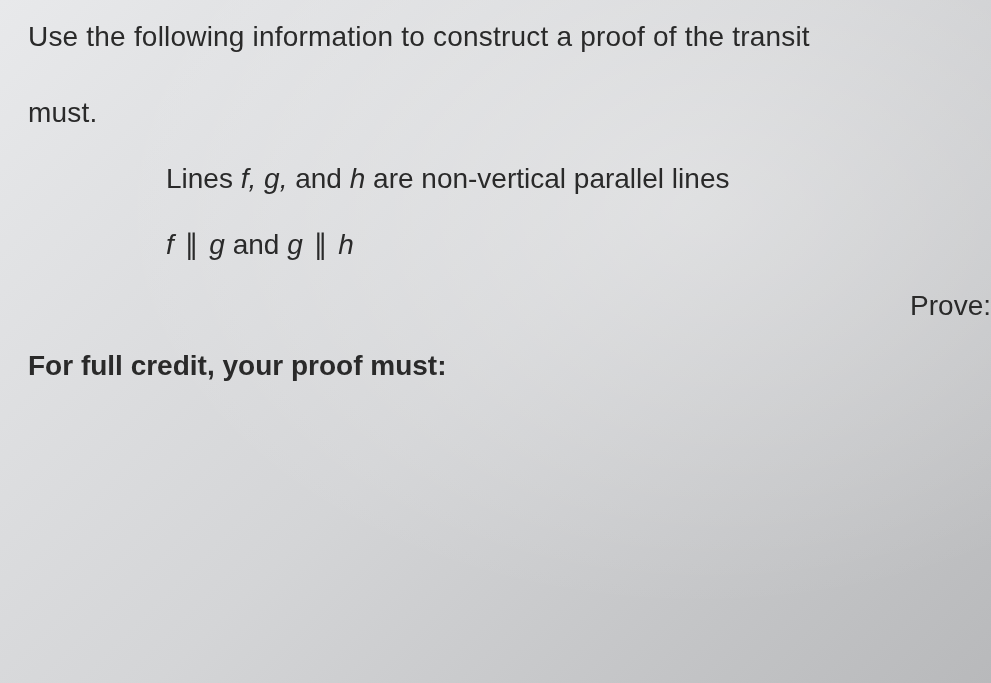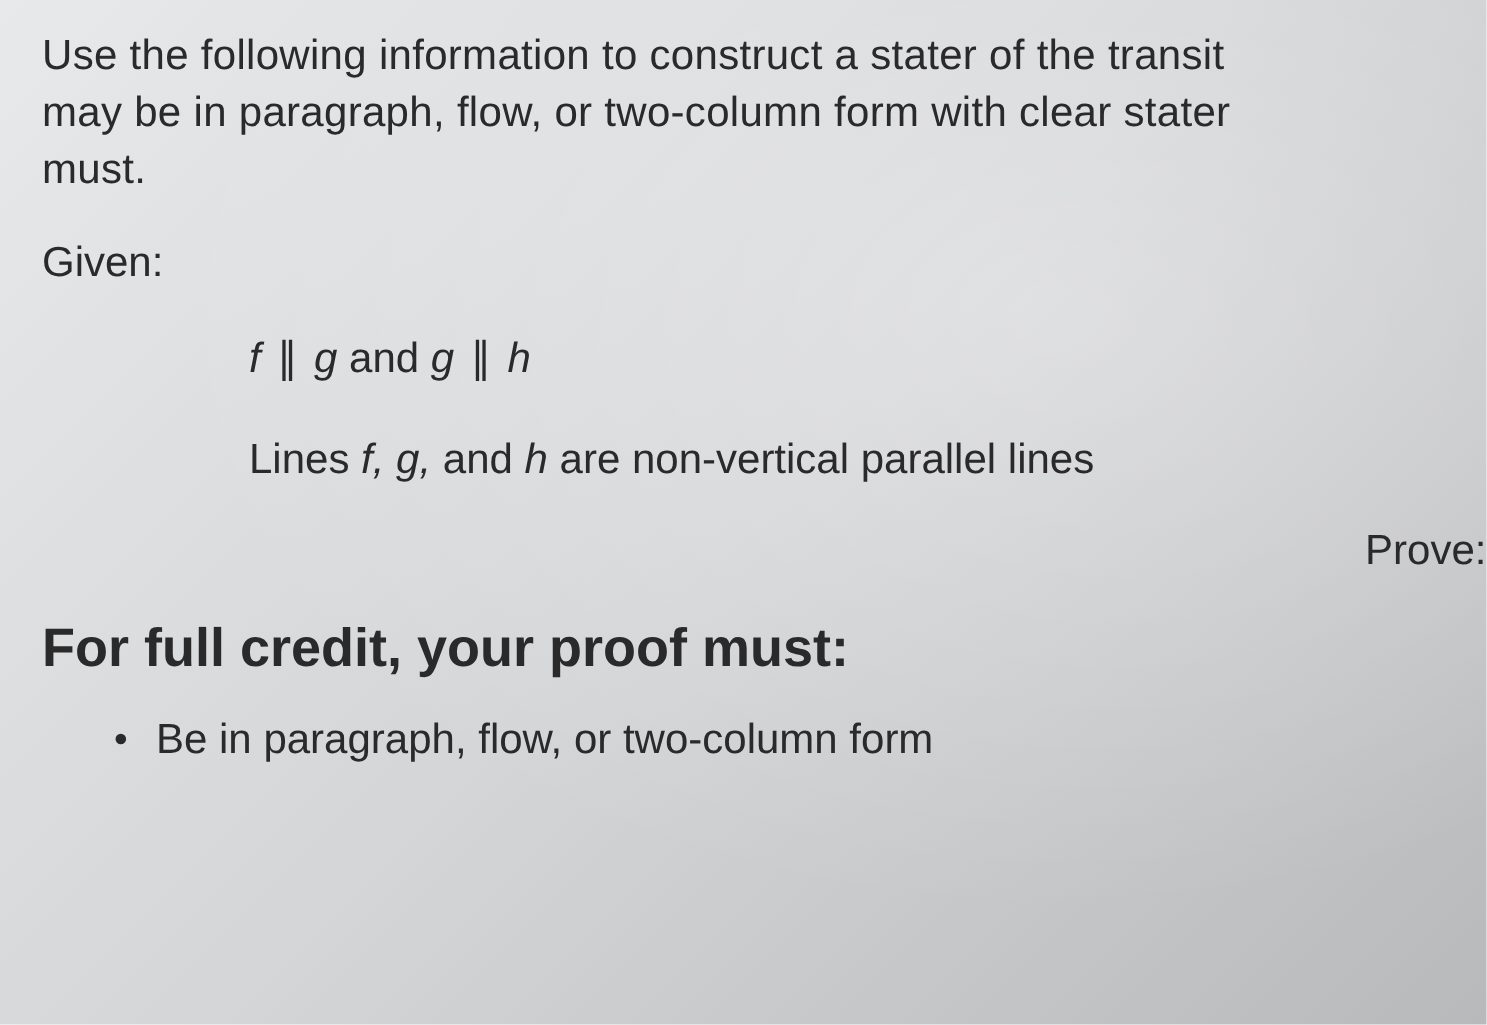--- a/index.html
+++ b/index.html
@@ -50,21 +50,21 @@
     }
     .italic {
       font-style: italic;
     }
     .parallel {
       font-family: 'Times New Roman', serif;
       display: inline-block;
       margin: 0 3px;
     }
     .credit-line {
-      font-size: 36px;
+      font-size: 28px;
       margin-top: 10px;
       margin-bottom: 24px;
     }
     .bold {
       font-weight: bold;
     }
     .bullet-list {
       list-style: none;
       padding-left: 48px;
     }
@@ -82,38 +82,34 @@
     .prove-label {
       margin-top: 2px;
       text-align: right;
     }
   </style>
 </head>
 <body>
 
 <div class="content">
   <div class="intro">
-    <span>Use the following information to construct a stater of the transit</span><br>
-    <span>may be in paragraph, flow, or two-column form with clear stater</span><br>
+    <span>Use the following information to construct a proof of the transit</span><br>
+    <br>
     <span>must.</span>
   </div>
 
-  <div class="section-label">Given:</div>
+
+  <div class="indented">
+    <span>Lines </span><span class="italic">f, g,</span><span> and </span><span class="italic">h</span><span> are non-vertical parallel lines</span>
+  </div>
 
   <div class="indented">
     <span class="italic">f</span> <span class="parallel">∥</span> <span class="italic">g</span><span> and </span><span class="italic">g</span> <span class="parallel">∥</span> <span class="italic">h</span>
-  </div>
-
-  <div class="indented">
-    <span>Lines </span><span class="italic">f, g,</span><span> and </span><span class="italic">h</span><span> are non-vertical parallel lines</span>
   </div>
 
   <div class="section-label prove-label">Prove:</div>
 
 
   <div class="credit-line">
     <span class="bold">For full credit</span><span class="bold">, your proof must:</span>
   </div>
 
-  <ul class="bullet-list">
-    <li class="bullet-item">Be in paragraph, flow, or two-column form</li>
-  </ul>
 </div>
 
 </body></html>

